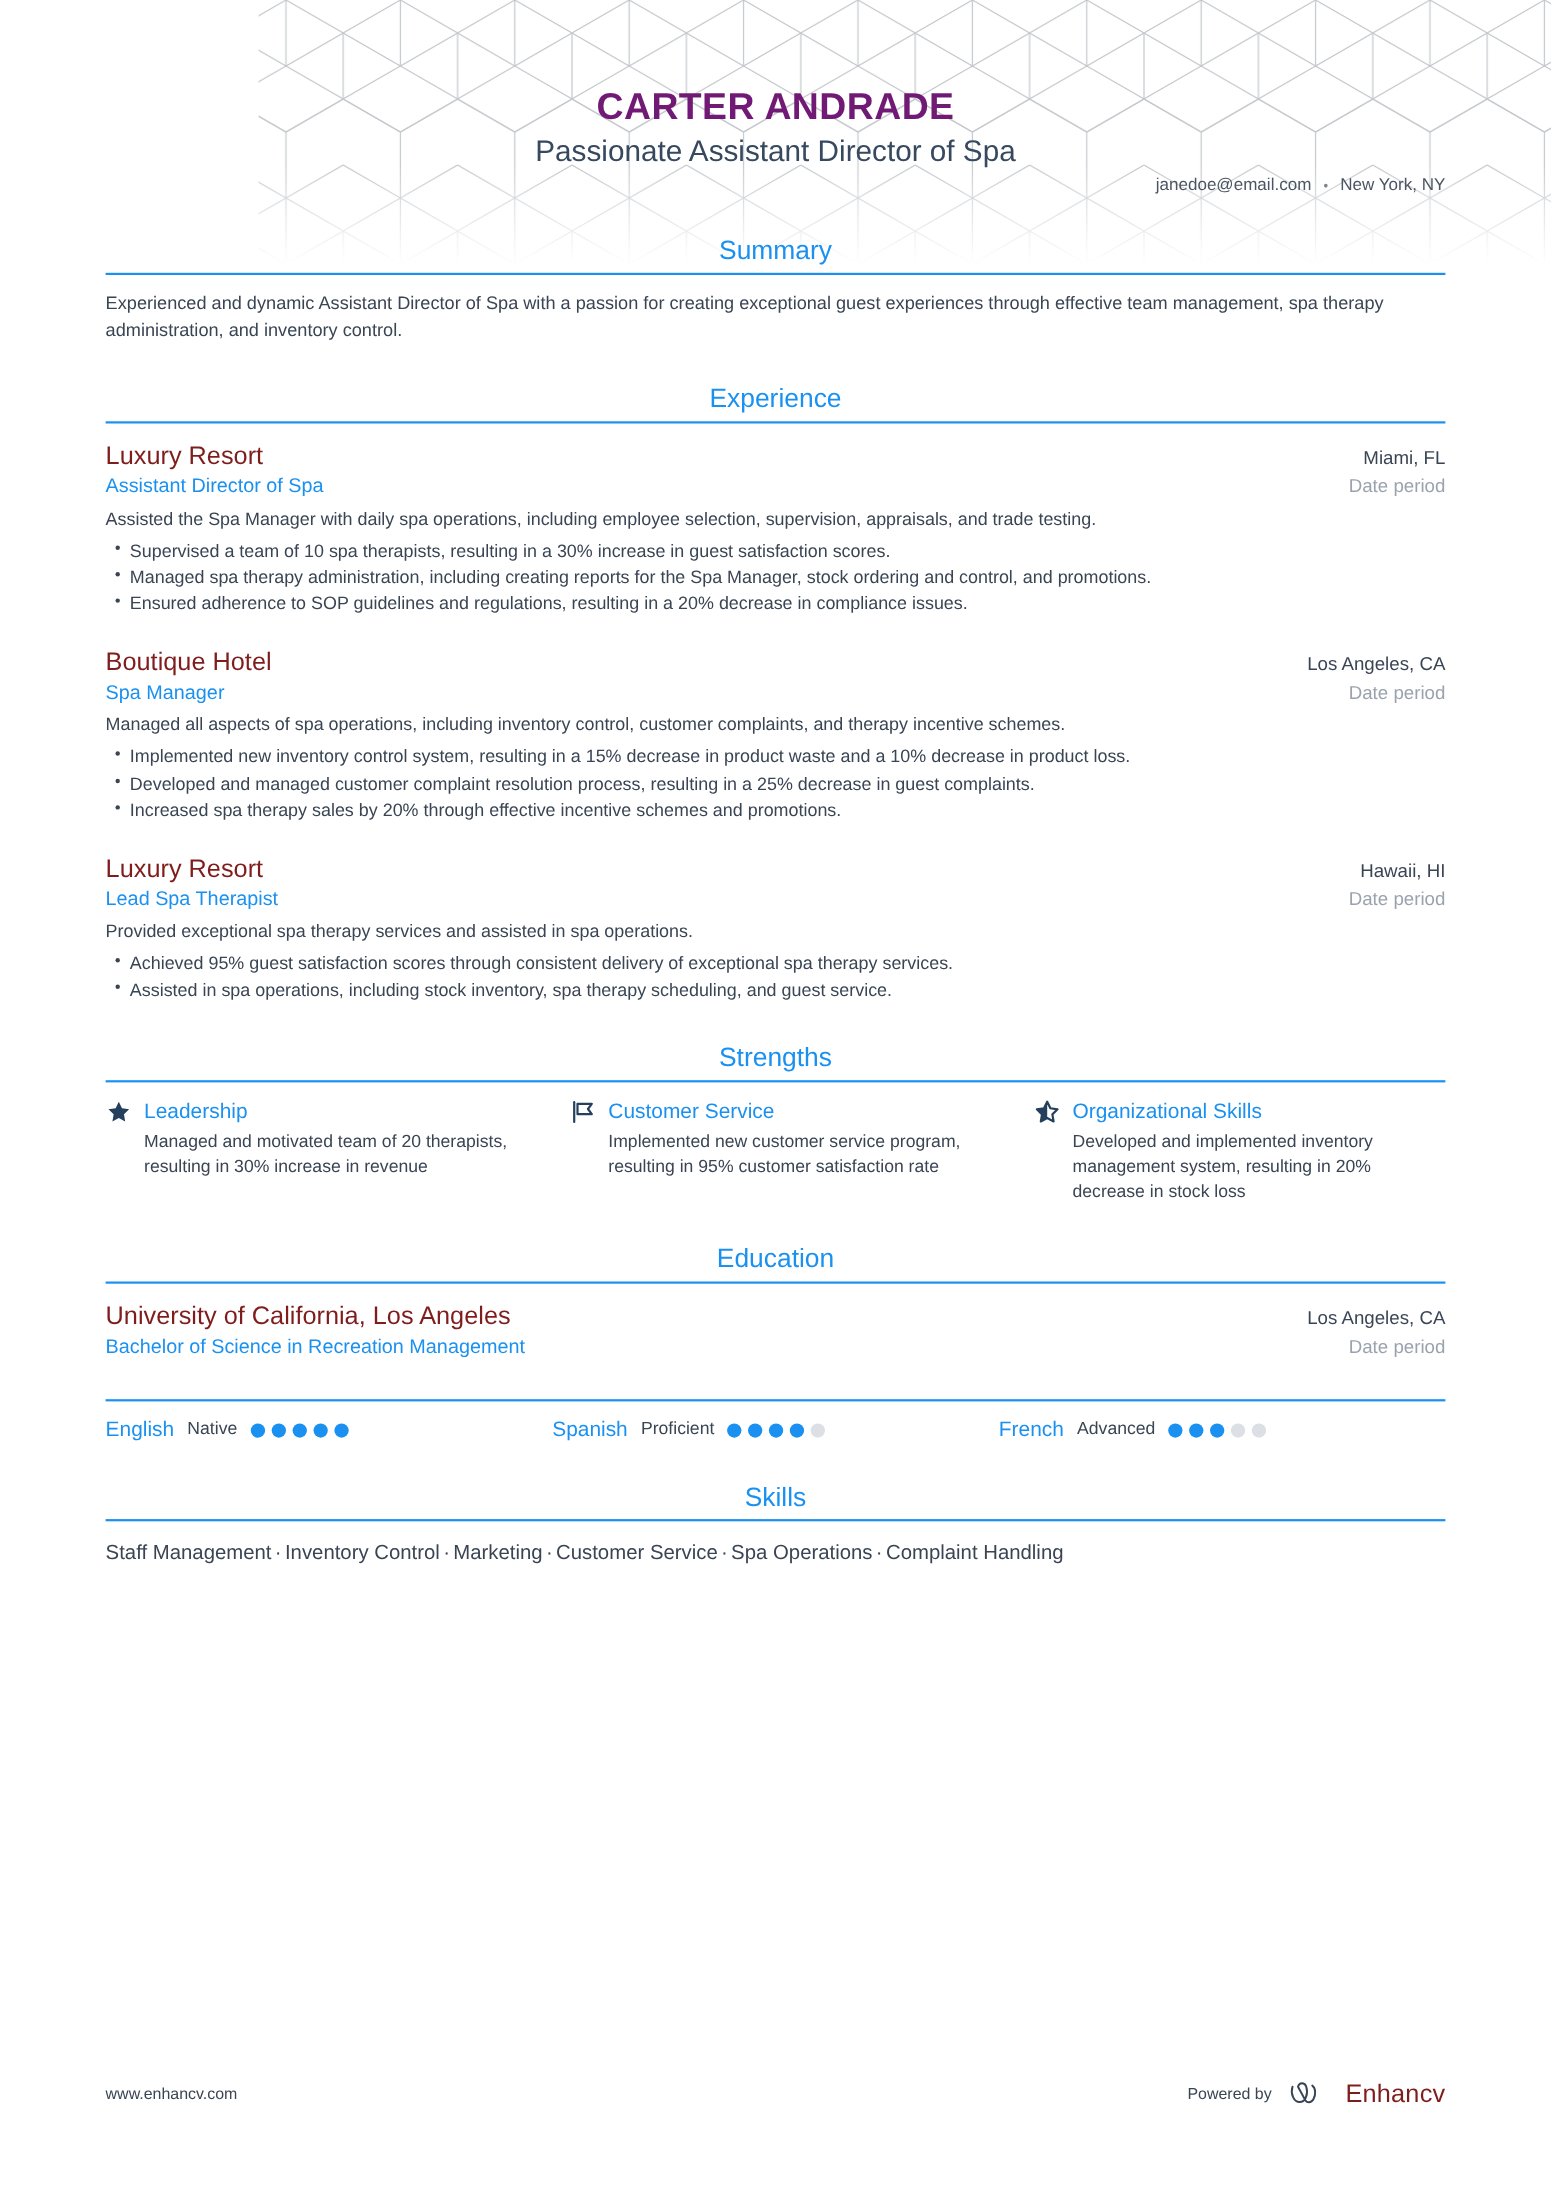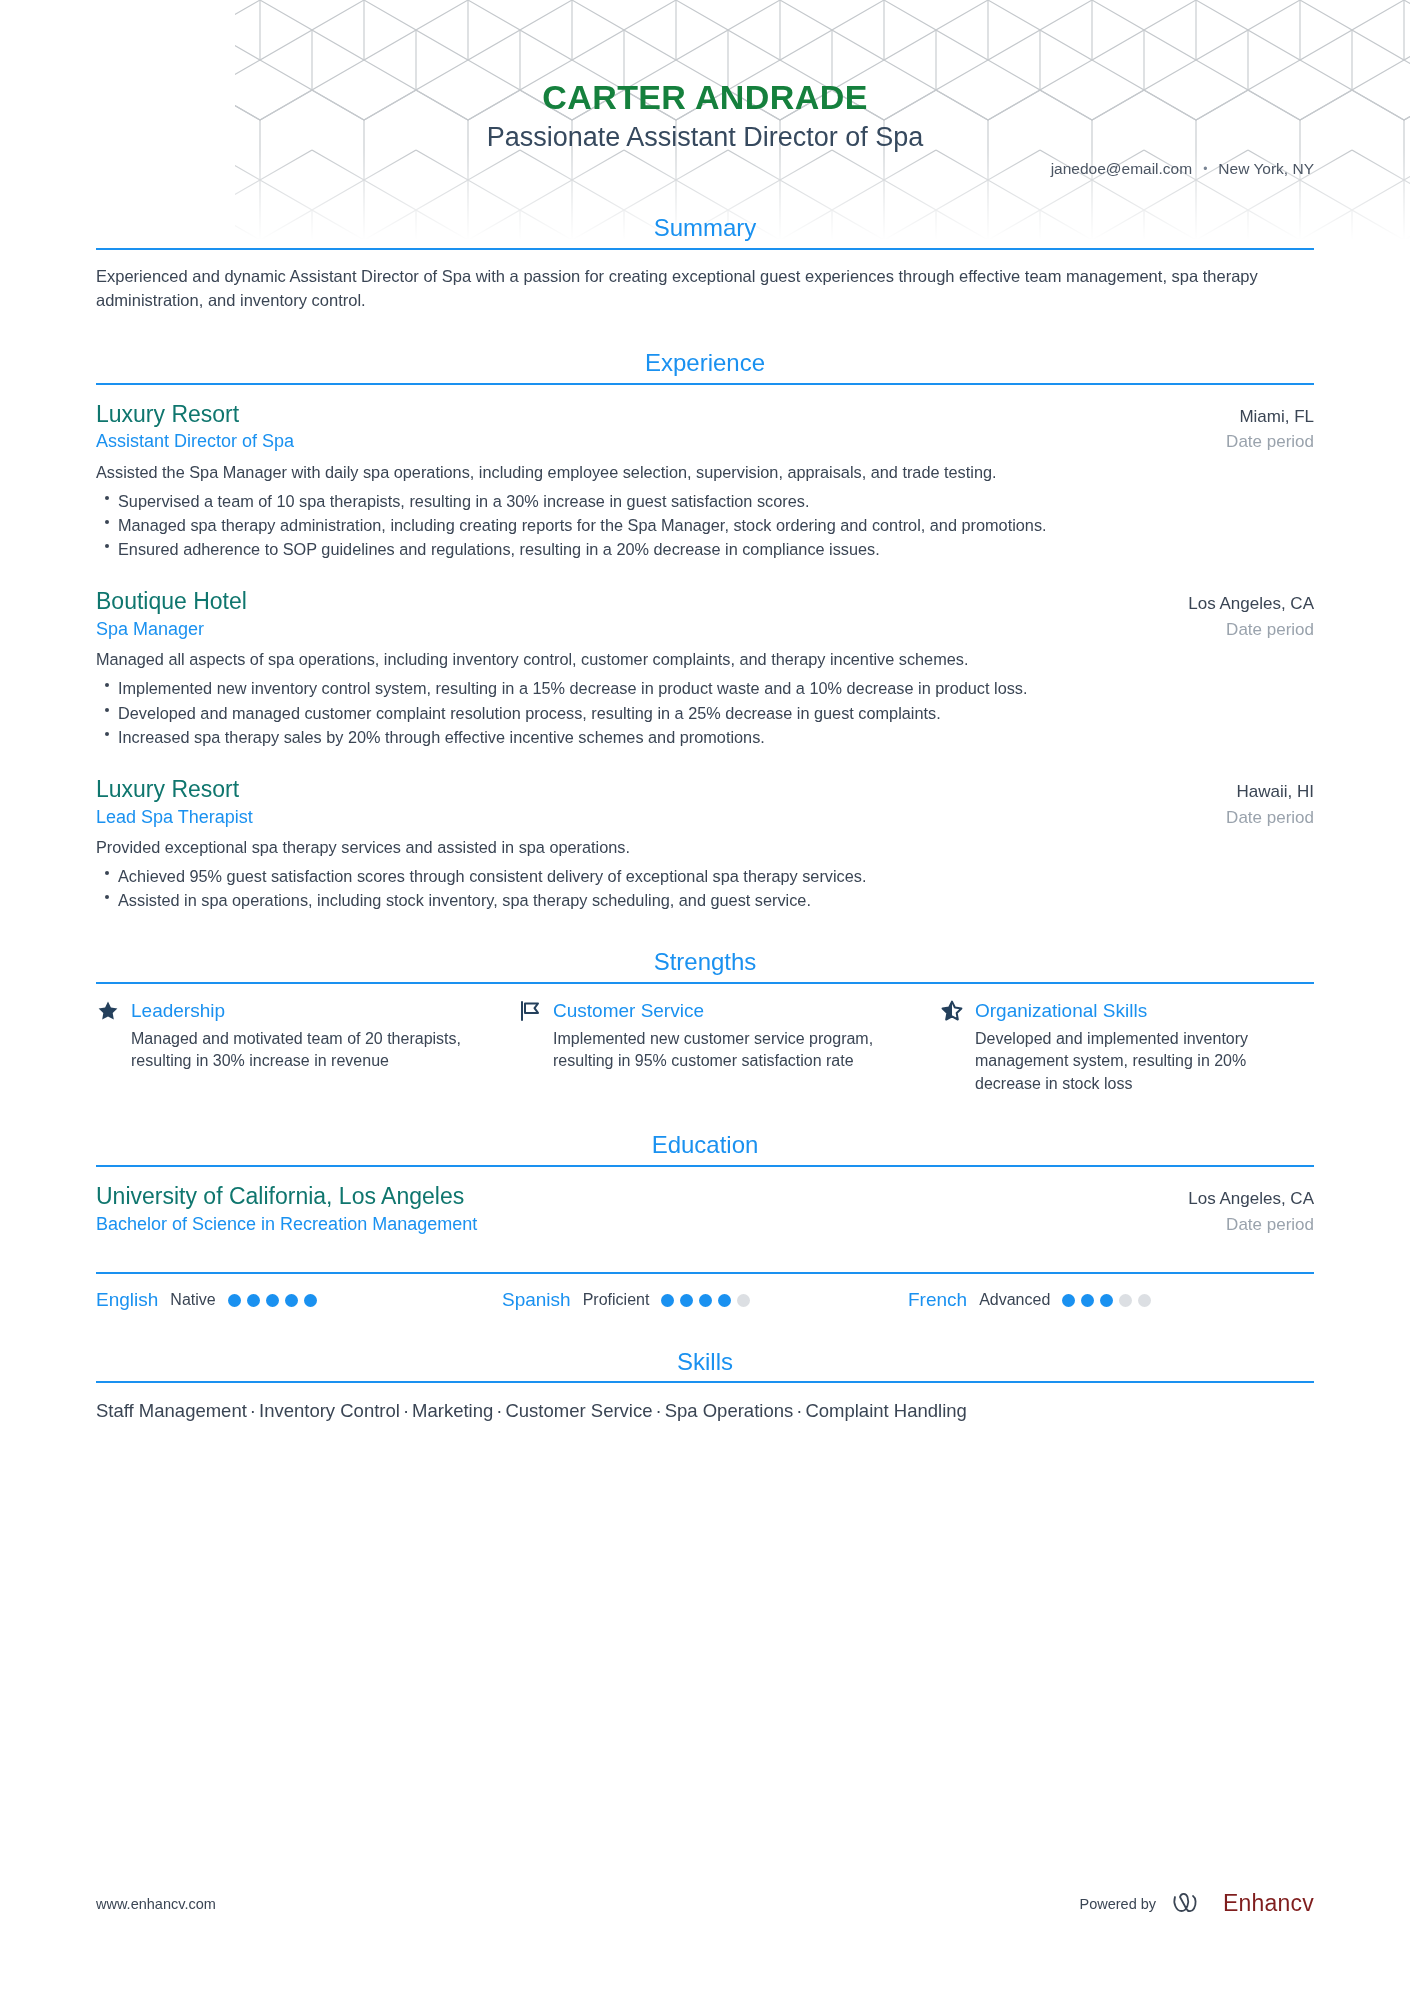--- a/index.html
+++ b/index.html
@@ -38,21 +38,21 @@
 
   
   .header {
     text-align: center;
     padding-top: 78px;
   }
   .full-name {
     font-size: 34px;
     font-weight: bold;
     letter-spacing: 0.4px;
-    color: #15803d;
+    color: #701a75;
     line-height: 1.12;
     margin: 0;
   }
   .headline {
     font-size: 27px;
     font-weight: normal;
     color: #36495e;
     line-height: 1.2;
     margin: 5px 0 0 0;
   }
@@ -105,21 +105,21 @@
     margin-bottom: 26px;
   }
   .entry:last-child { margin-bottom: 0; }
   .entry-head {
     display: flex;
     justify-content: space-between;
     align-items: baseline;
   }
   .entry-org {
     font-size: 23px;
-    color: #0f766e;
+    color: #7f1d1d;
     font-weight: normal;
     line-height: 1.25;
   }
   .entry-place {
     font-size: 17px;
     color: #3a4554;
     white-space: nowrap;
     padding-left: 18px;
   }
   .entry-sub {

